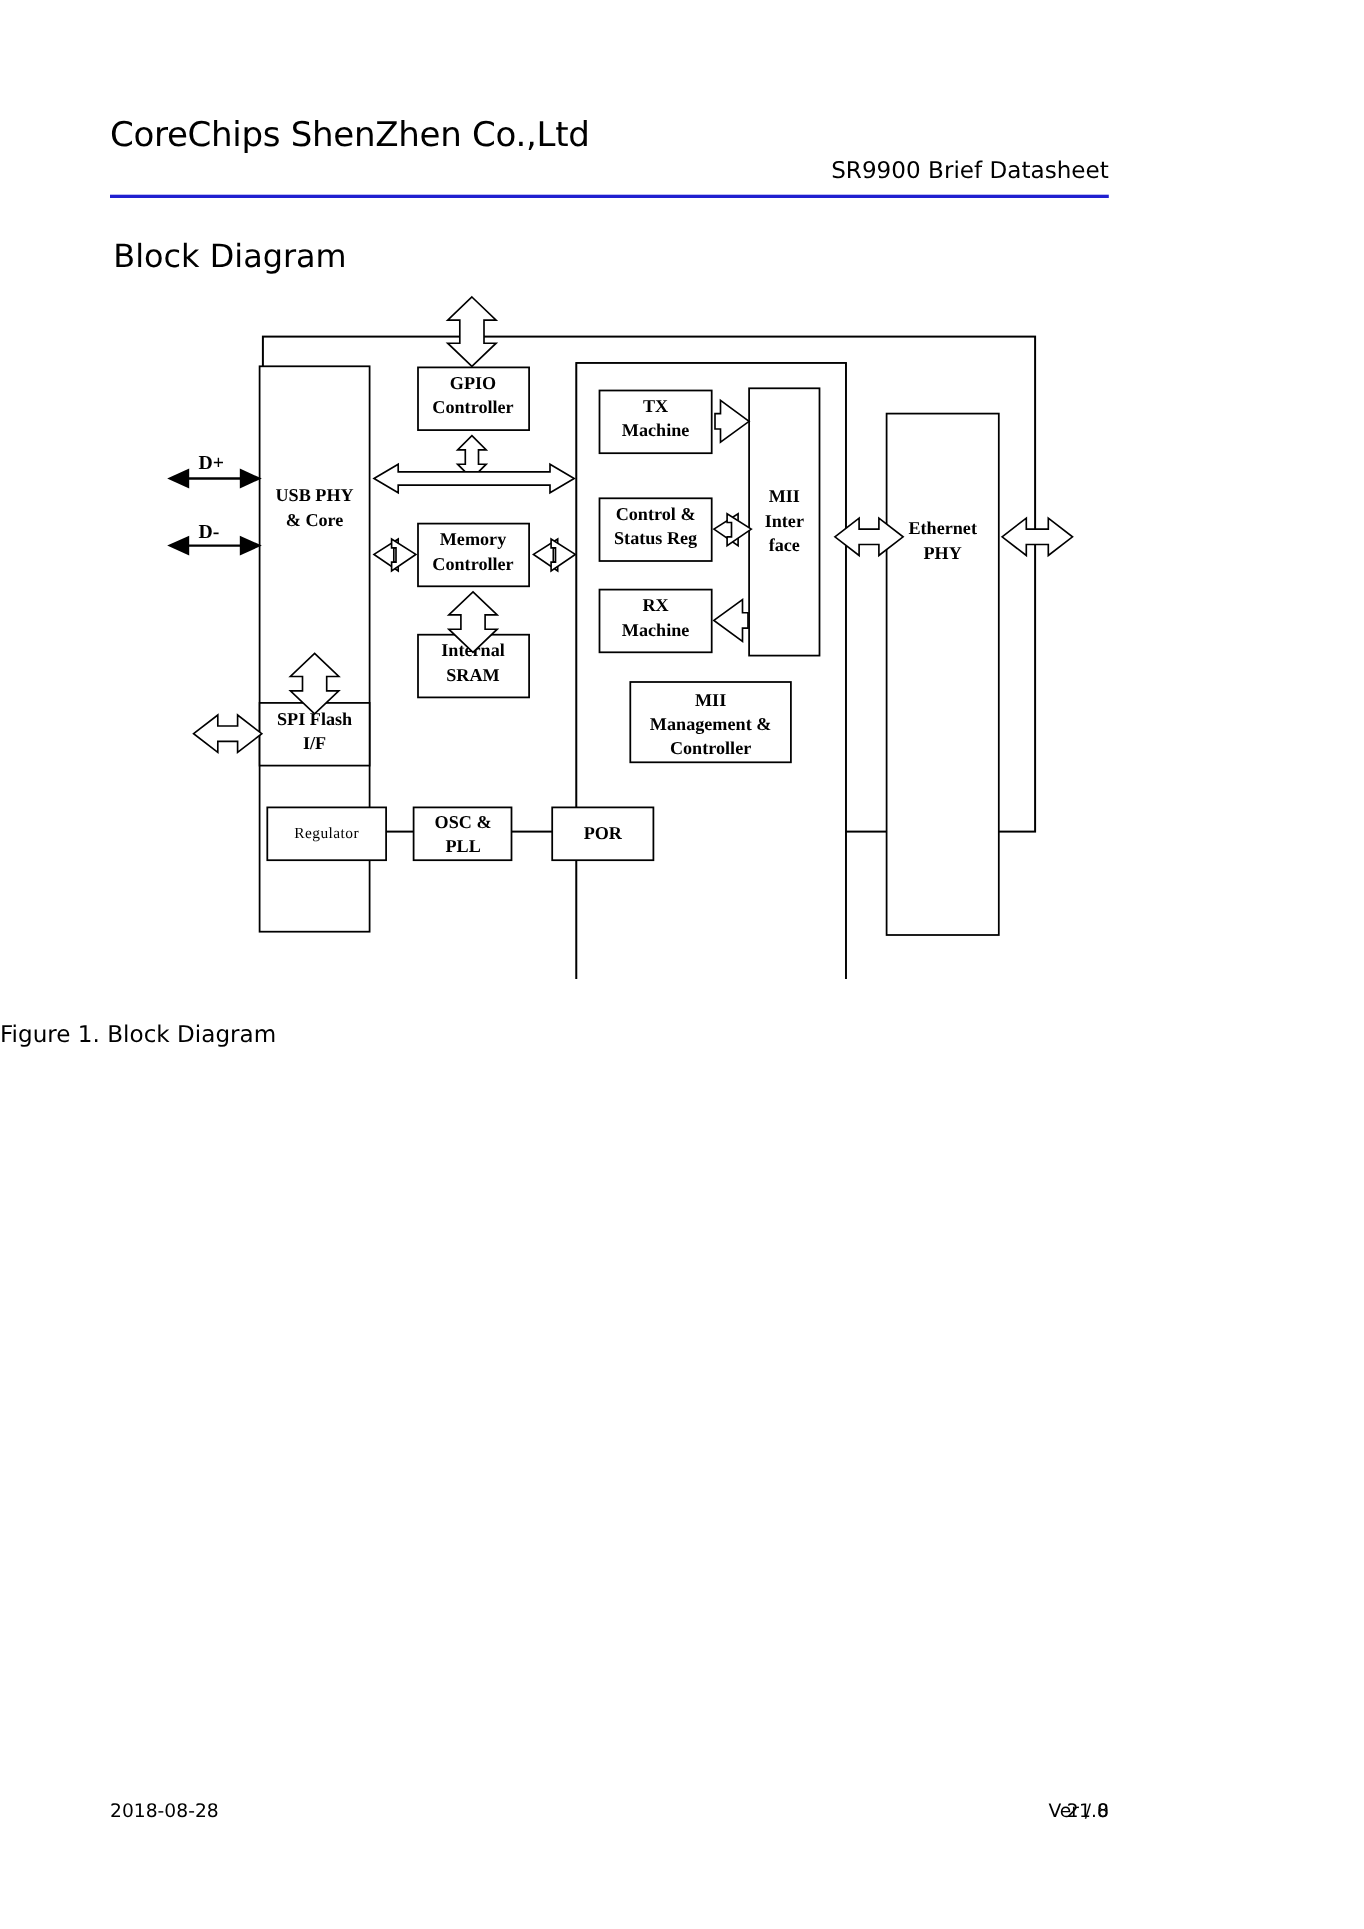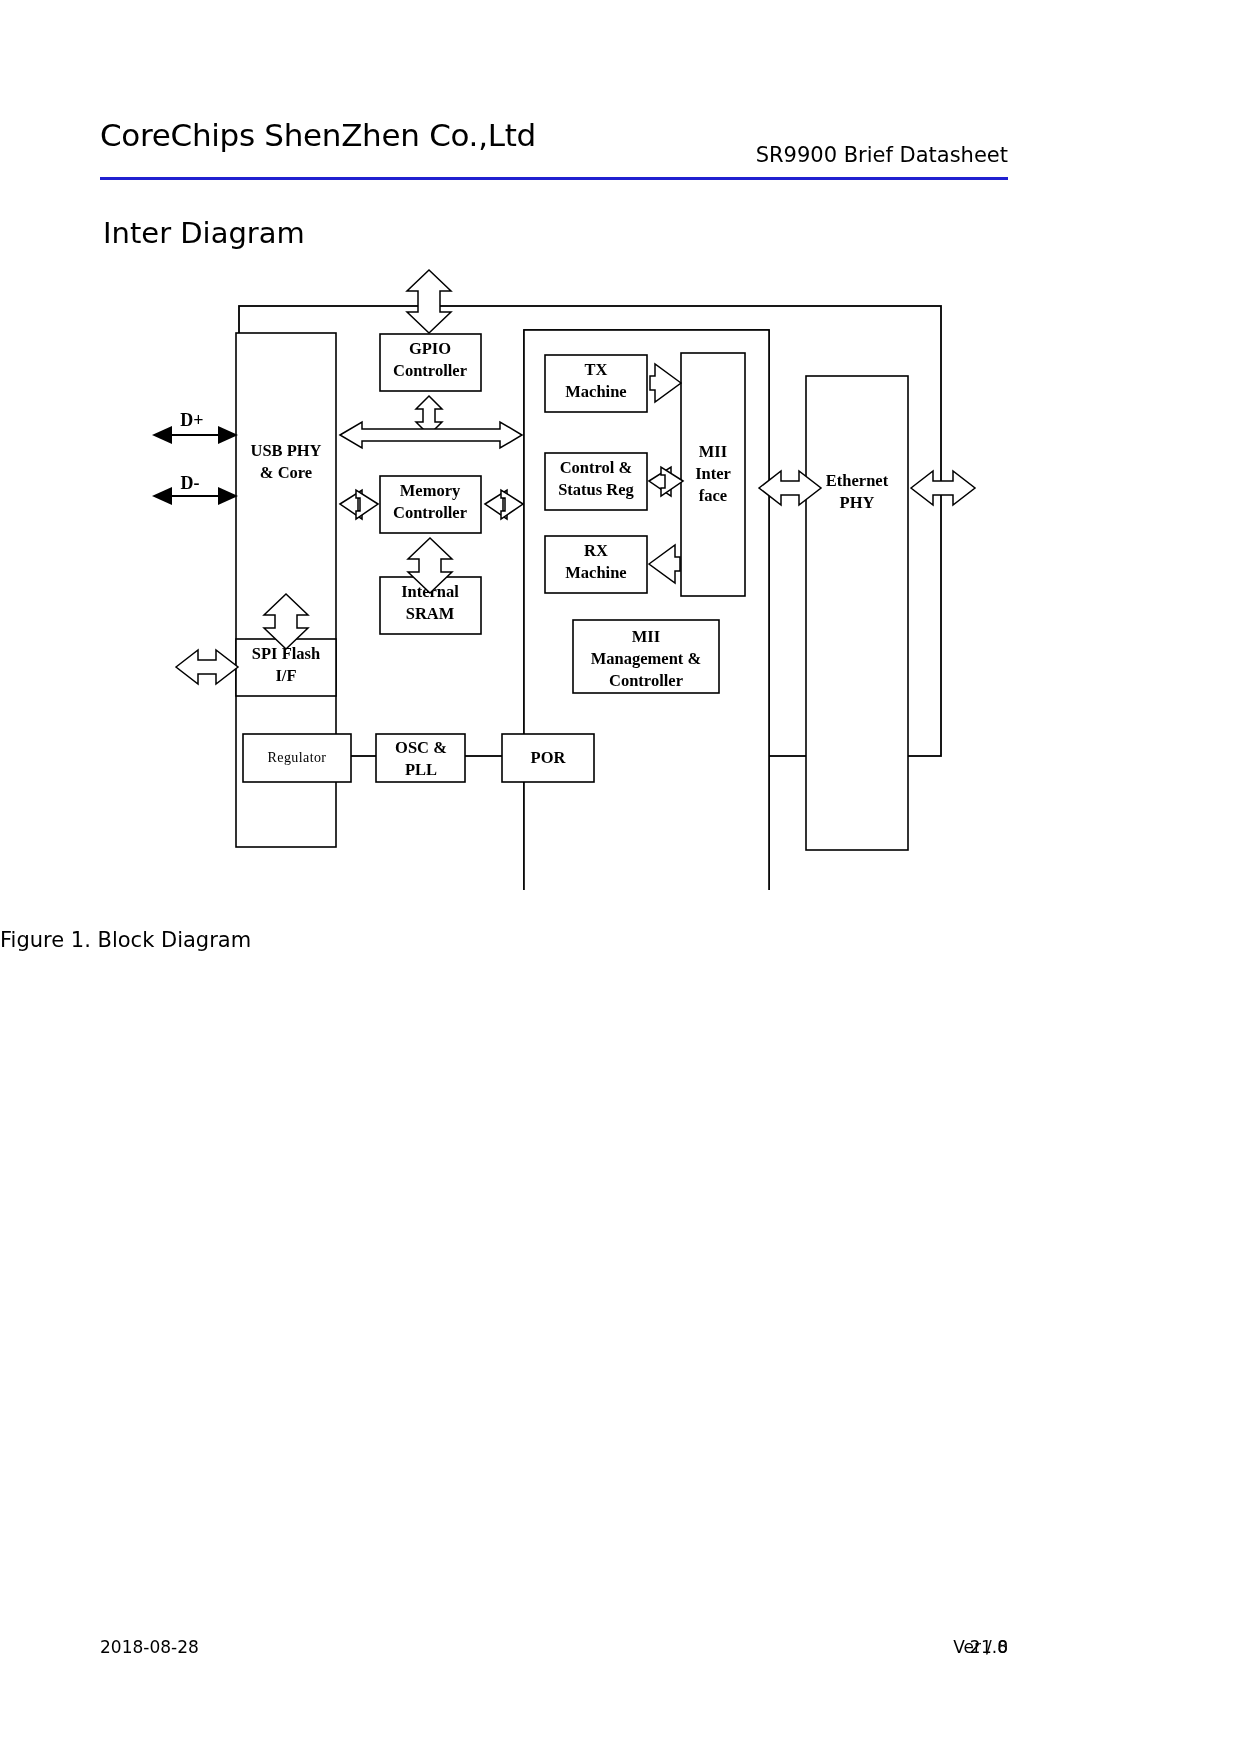--- a/index.html
+++ b/index.html
@@ -21,21 +21,21 @@
   #page-header {
     position: absolute;
     left: 100px;
     top: 105px;
     width: 908px;
     height: 75px;
   }
   #company-name {
     position: absolute;
     left: 0;
-    top: 12px;
+    top: 0;
     font-size: 31px;
     font-family: "DejaVu Sans", sans-serif;
     font-weight: 400;
     letter-spacing: -0.3px;
     color: #000;
     white-space: nowrap;
   }
   #doc-title {
     position: absolute;
     right: 0;
@@ -138,21 +138,21 @@
 </style>
 </head>
 <body>
 
 <div id="page-header">
   <div id="company-name">CoreChips ShenZhen Co.,Ltd</div>
   <div id="doc-title">SR9900 Brief Datasheet</div>
 </div>
 <div id="header-rule" style="background: rgb(32, 32, 208);"></div>
 
-<div id="section-heading">Inter Diagram</div>
+<div id="section-heading">Block Diagram</div>
 
 <div id="diagram">
 <svg width="1240" height="640" viewBox="0 0 1240 640" xmlns="http://www.w3.org/2000/svg">
 
   <rect class="box outer" x="239" y="56" width="702" height="450"></rect>
 
   <rect class="box" x="524" y="80" width="245" height="629"></rect>
   <rect class="box" x="524" y="80" width="245" height="629"></rect>
 
   <rect class="box" x="236" y="83" width="100" height="514"></rect>

